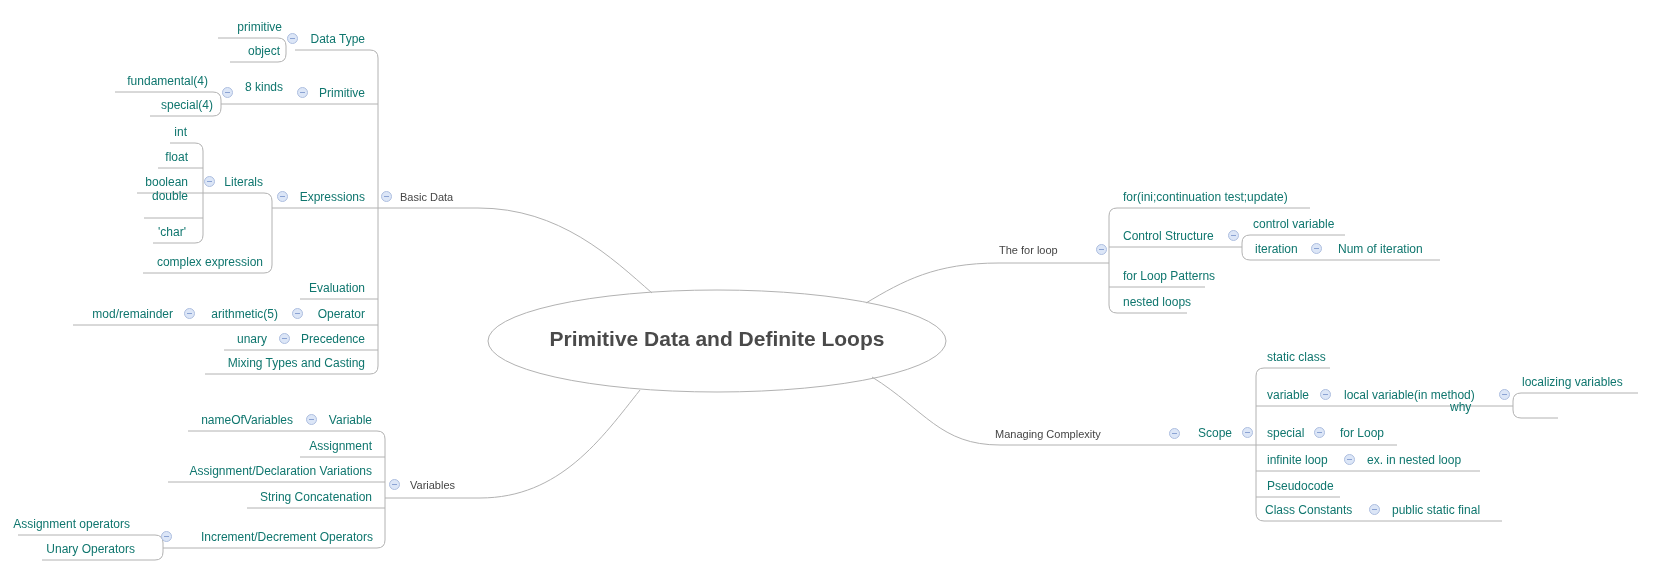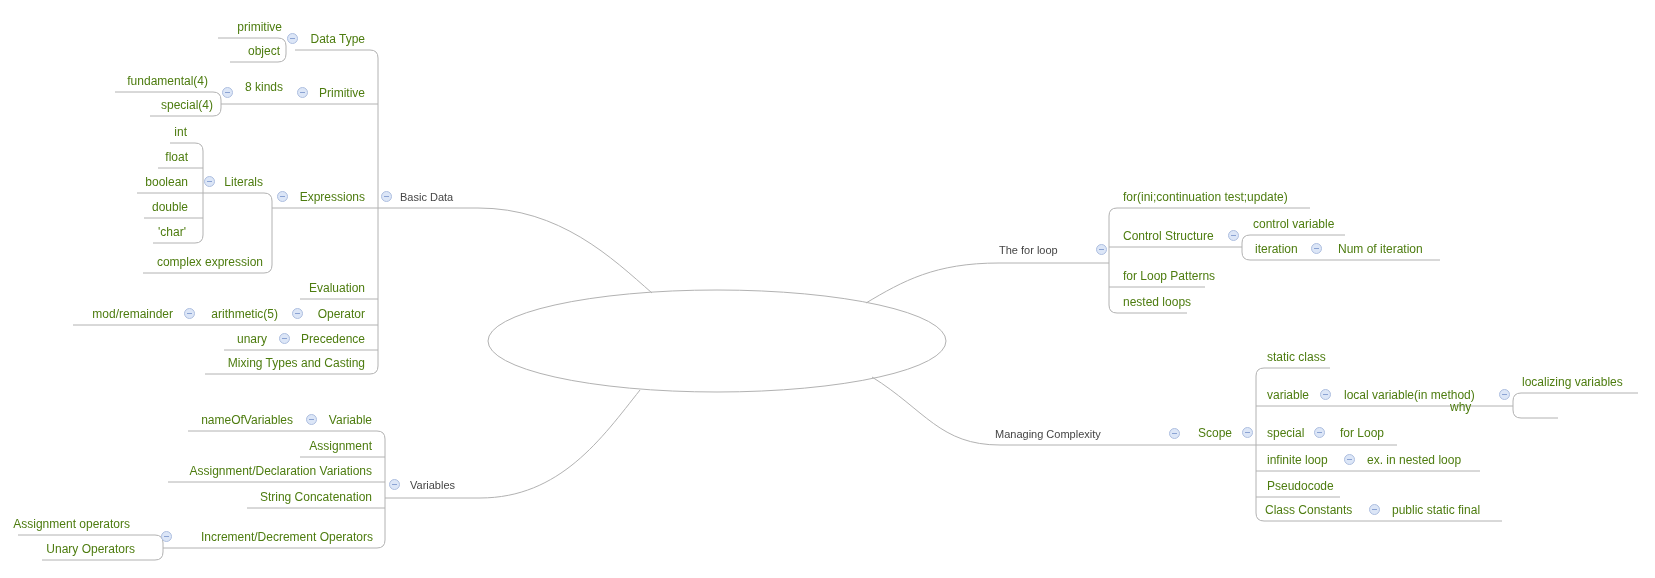--- a/index.html
+++ b/index.html
@@ -1,19 +1,19 @@
 <!DOCTYPE html>
 <html><head>
 <meta charset="utf-8">
 <style>
   html,body{margin:0;padding:0;background:#ffffff;}
   #canvas{position:relative;width:1655px;height:578px;background:#ffffff;overflow:hidden;
           font-family:"Liberation Sans","DejaVu Sans",sans-serif;}
   #lines{position:absolute;left:0;top:0;}
-  .topic{position:absolute;white-space:nowrap;font-size:12px;line-height:16px;color:#4d7c0f;cursor:default;}
+  .topic{position:absolute;white-space:nowrap;font-size:12px;line-height:16px;color:#0f766e;cursor:default;}
   .main{font-size:11px;line-height:20px;color:#454545;}
   .central{font-size:21px;line-height:26px;font-weight:bold;color:#4a4a4a;text-align:center;}
   .ic{position:absolute;width:11px;height:11px;box-sizing:border-box;border-radius:50%;
       background:#dce6f7;border:1px solid #aebfe0;}
   .ic::after{content:'';position:absolute;left:2px;right:2px;top:4px;height:1px;background:#8ba3d3;}
 </style>
 </head>
 <body>
 
 <div id="canvas">
@@ -56,35 +56,36 @@
 
       <path d="M 1330,368 L 1264,368 Q 1256,368 1256,376 L 1256,513 Q 1256,521 1264,521 L 1502,521"></path>
       <path d="M 1256,406 L 1513,406"></path>
       <path d="M 1256,445 L 1397,445"></path>
       <path d="M 1256,471 L 1480,471"></path>
       <path d="M 1256,497 L 1340,497"></path>
       <path d="M 1638,393 L 1521,393 Q 1513,393 1513,401 L 1513,410 Q 1513,418 1521,418 L 1558,418"></path>
     </g>
   </svg>
 
+  <div class="topic central" style="left:489px;top:326px;width:456px">Primitive Data and Definite Loops</div>
 
   <div class="topic main" style="left:400px;top:187px">Basic Data</div>
   <div class="topic" style="right:1290px;top:31px">Data Type</div>
   <div class="topic" style="right:1373px;top:19px">primitive</div>
   <div class="topic" style="right:1375px;top:43px">object</div>
   <div class="topic" style="right:1290px;top:85px">Primitive</div>
   <div class="topic" style="right:1372px;top:79px">8 kinds</div>
   <div class="topic" style="right:1447px;top:73px">fundamental(4)</div>
   <div class="topic" style="right:1442px;top:97px">special(4)</div>
   <div class="topic" style="right:1290px;top:189px">Expressions</div>
   <div class="topic" style="right:1392px;top:174px">Literals</div>
   <div class="topic" style="right:1468px;top:124px">int</div>
   <div class="topic" style="right:1467px;top:149px">float</div>
   <div class="topic" style="right:1467px;top:174px">boolean</div>
-  <div class="topic" style="right:1467px;top:199px">double</div>
+  <div class="topic" style="right:1467px;top:188px">double</div>
   <div class="topic" style="right:1469px;top:224px">'char'</div>
   <div class="topic" style="right:1392px;top:254px">complex expression</div>
   <div class="topic" style="right:1290px;top:280px">Evaluation</div>
   <div class="topic" style="right:1290px;top:306px">Operator</div>
   <div class="topic" style="right:1377px;top:306px">arithmetic(5)</div>
   <div class="topic" style="right:1482px;top:306px">mod/remainder</div>
   <div class="topic" style="right:1290px;top:331px">Precedence</div>
   <div class="topic" style="right:1388px;top:331px">unary</div>
   <div class="topic" style="right:1290px;top:355px">Mixing Types and Casting</div>
 

